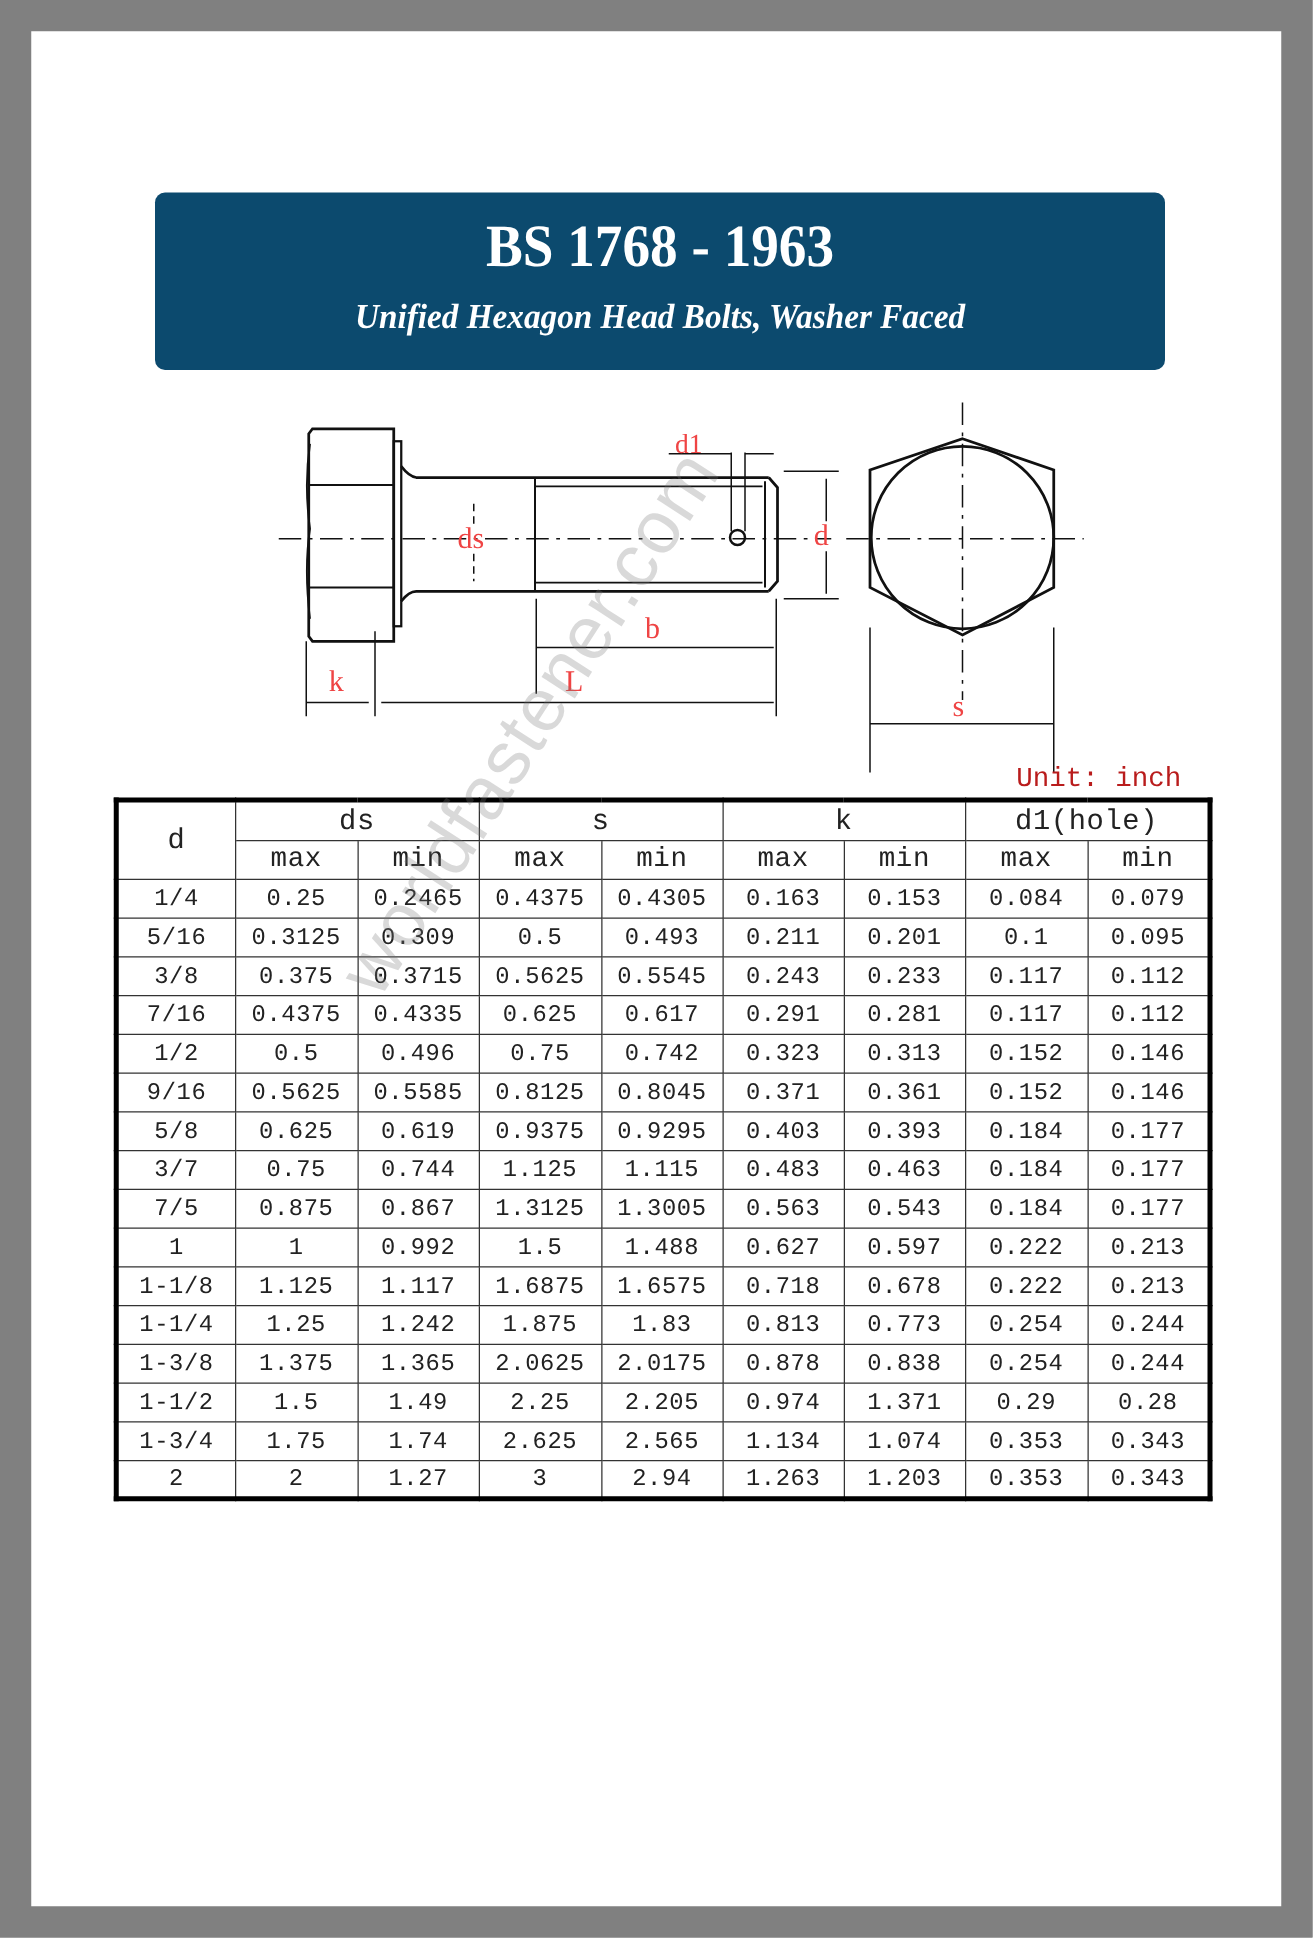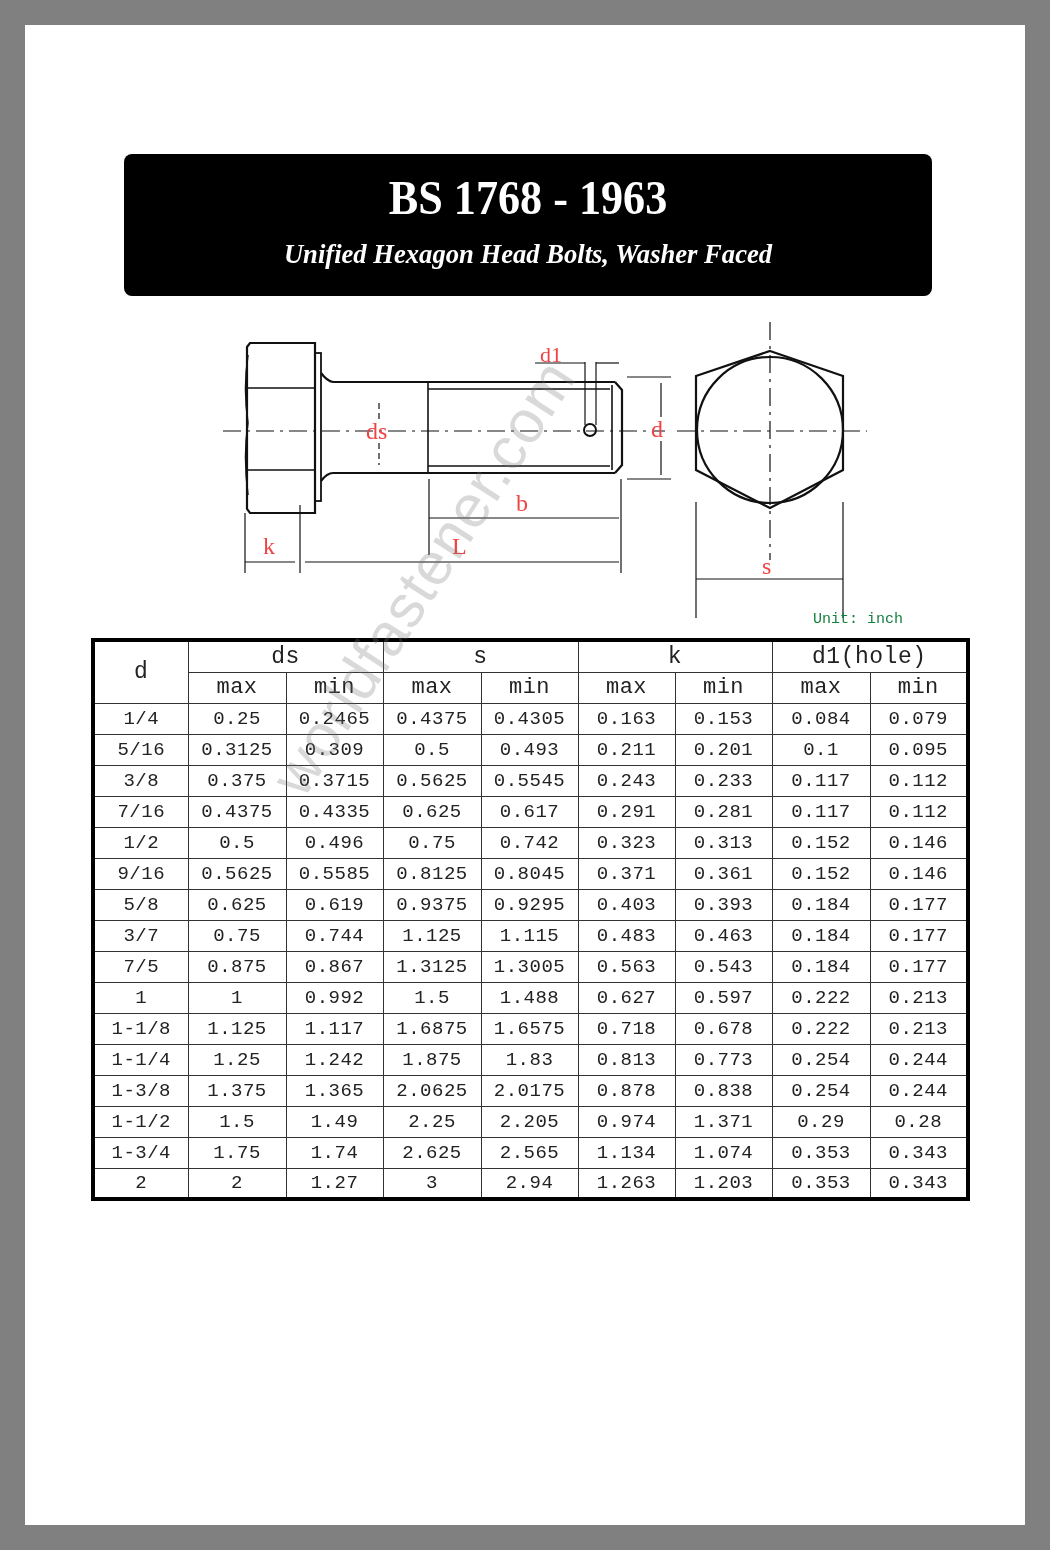--- a/index.html
+++ b/index.html
@@ -3,42 +3,42 @@
 <meta charset="utf-8">
 <style>
   * { box-sizing: border-box; margin: 0; padding: 0; }
   html, body { width: 1050px; height: 1550px; background: #808080; overflow: hidden; }
   .page {
     position: absolute; left: 25px; top: 25px; width: 1000px; height: 1500px;
     background: #ffffff;
   }
   .banner {
     position: absolute; left: 99px; top: 129px; width: 808px; height: 142px;
-    background: #000000; border-radius: 8px; color: #fff; text-align: center;
+    background: #0c4a6e; border-radius: 8px; color: #fff; text-align: center;
     font-family: "Liberation Serif", serif;
   }
   .banner .title {
     position: absolute; left: 0; right: 0; top: 16px;
     font-size: 48px; font-weight: bold; letter-spacing: 0px;
     transform: scaleX(0.92);
   }
   .banner .subtitle {
     position: absolute; left: 0; right: 0; top: 84px;
     font-size: 28px; font-weight: bold; font-style: italic;
     transform: scaleX(0.95);
   }
   .drawing { position: absolute; left: 0; top: 0; width: 1000px; height: 600px; }
   .drawing svg { position: absolute; left: 0; top: 0; }
   .lbl {
     position: absolute; font-family: "Liberation Serif", serif; color: #ef4444;
     font-size: 24px;
   }
   .unit {
     position: absolute; left: 788px; top: 586px; font-family: "Liberation Mono", monospace;
-    font-size: 15px; color: #15803d;
+    font-size: 22px; color: #b91c1c;
   }
   table.spec {
     position: absolute; left: 66px; top: 613px; width: 875px; height: 562px;
     border-collapse: collapse; border: 4px solid #000;
     font-family: "Liberation Mono", monospace; color: #222;
     table-layout: fixed;
   }
   table.spec td, table.spec th {
     border: 1.5px solid #333; text-align: center; font-weight: normal;
     font-size: 19px; padding: 0; height: 31px; letter-spacing: 0.5px;

